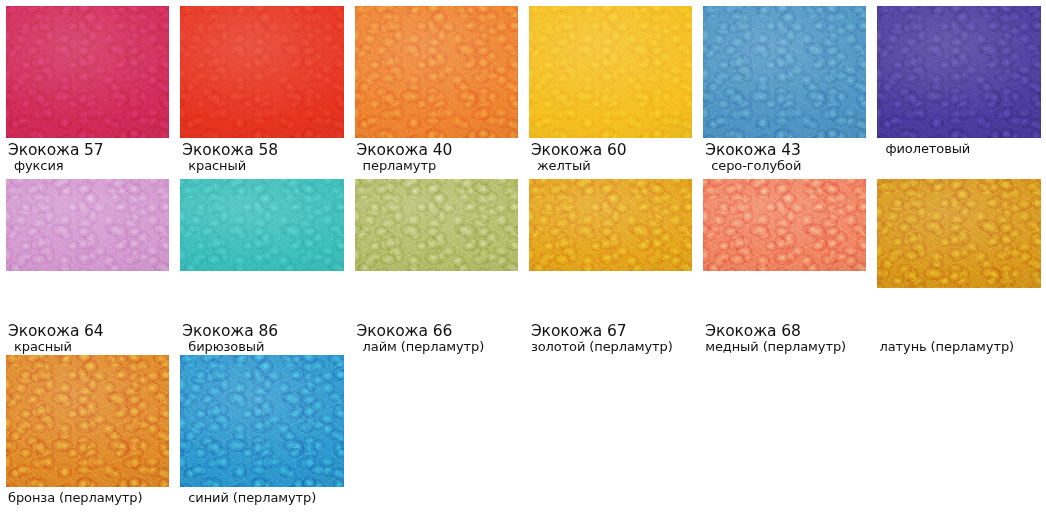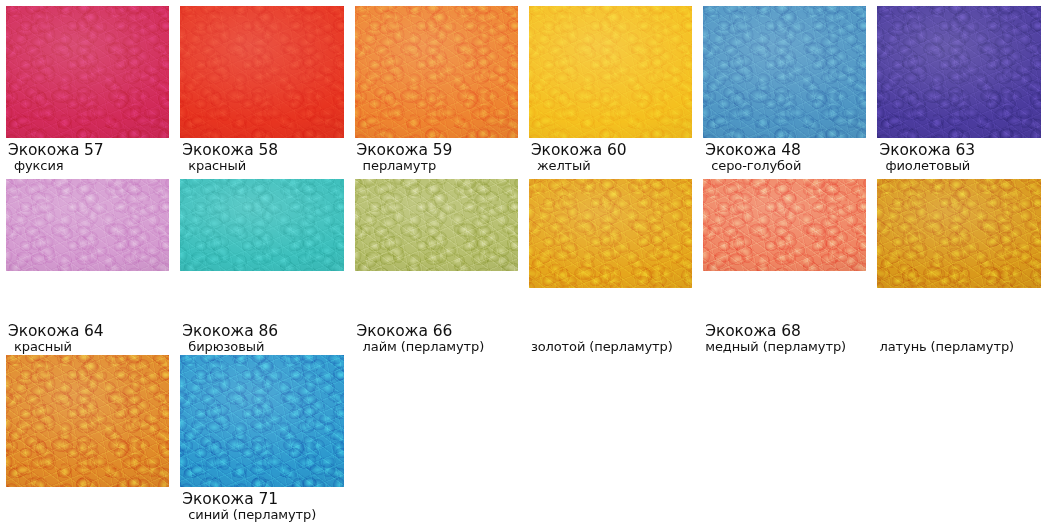--- a/index.html
+++ b/index.html
@@ -137,21 +137,21 @@
           <div class="caption-name">красный</div>
         </div>
       </div>
       <div class="swatch-cell">
         <div class="swatch-chip" style="background-color: rgb(238, 132, 48);">
           <div class="grain"></div>
           <div class="grain-fine"></div>
           <div class="sheen"></div>
         </div>
         <div class="swatch-caption">
-          <div class="caption-code">Экокожа 59</div>
+          <div class="caption-code">Экокожа 40</div>
           <div class="caption-name">перламутр</div>
         </div>
       </div>
       <div class="swatch-cell">
         <div class="swatch-chip" style="background-color: rgb(245, 192, 31);">
           <div class="grain"></div>
           <div class="grain-fine"></div>
           <div class="sheen"></div>
         </div>
         <div class="swatch-caption">
@@ -159,32 +159,31 @@
           <div class="caption-name">желтый</div>
         </div>
       </div>
       <div class="swatch-cell">
         <div class="swatch-chip" style="background-color: rgb(78, 150, 196);">
           <div class="grain"></div>
           <div class="grain-fine"></div>
           <div class="sheen"></div>
         </div>
         <div class="swatch-caption">
-          <div class="caption-code">Экокожа 48</div>
+          <div class="caption-code">Экокожа 43</div>
           <div class="caption-name">серо-голубой</div>
         </div>
       </div>
       <div class="swatch-cell">
         <div class="swatch-chip" style="background-color: rgb(75, 59, 158);">
           <div class="grain"></div>
           <div class="grain-fine"></div>
           <div class="sheen"></div>
         </div>
         <div class="swatch-caption">
-          <div class="caption-code">Экокожа 63</div>
           <div class="caption-name">фиолетовый</div>
         </div>
       </div>
     </div>
   <div class="swatch-row row-2">
       <div class="swatch-cell">
         <div class="swatch-chip" style="background-color: rgb(212, 154, 208);">
           <div class="grain"></div>
           <div class="grain-fine"></div>
           <div class="sheen"></div>
@@ -216,20 +215,21 @@
           <div class="caption-name">лайм (перламутр)</div>
         </div>
       </div>
       <div class="swatch-cell cap-indent-0">
         <div class="swatch-chip chip-pearl" style="background-color: rgb(229, 166, 28);">
           <div class="grain"></div>
           <div class="grain-fine"></div>
           <div class="sheen"></div>
         </div>
         <div class="swatch-caption">
+          <div class="caption-code">Экокожа 67</div>
           <div class="caption-name">золотой (перламутр)</div>
         </div>
       </div>
       <div class="swatch-cell cap-indent-0">
         <div class="swatch-chip chip-pearl" style="background-color: rgb(240, 133, 98);">
           <div class="grain"></div>
           <div class="grain-fine"></div>
           <div class="sheen"></div>
         </div>
         <div class="swatch-caption">
@@ -249,27 +249,27 @@
       </div>
     </div>
   <div class="swatch-row row-3">
       <div class="swatch-cell cap-indent-0">
         <div class="swatch-chip chip-pearl" style="background-color: rgb(224, 138, 40);">
           <div class="grain"></div>
           <div class="grain-fine"></div>
           <div class="sheen"></div>
         </div>
         <div class="swatch-caption">
+          <div class="caption-name">бронза (перламутр)</div>
         </div>
       </div>
       <div class="swatch-cell">
         <div class="swatch-chip chip-pearl" style="background-color: rgb(45, 153, 206);">
           <div class="grain"></div>
           <div class="grain-fine"></div>
           <div class="sheen"></div>
         </div>
         <div class="swatch-caption">
-          <div class="caption-code">Экокожа 71</div>
           <div class="caption-name">синий (перламутр)</div>
         </div>
       </div>
     </div>
 </div>
 
 </body></html>

